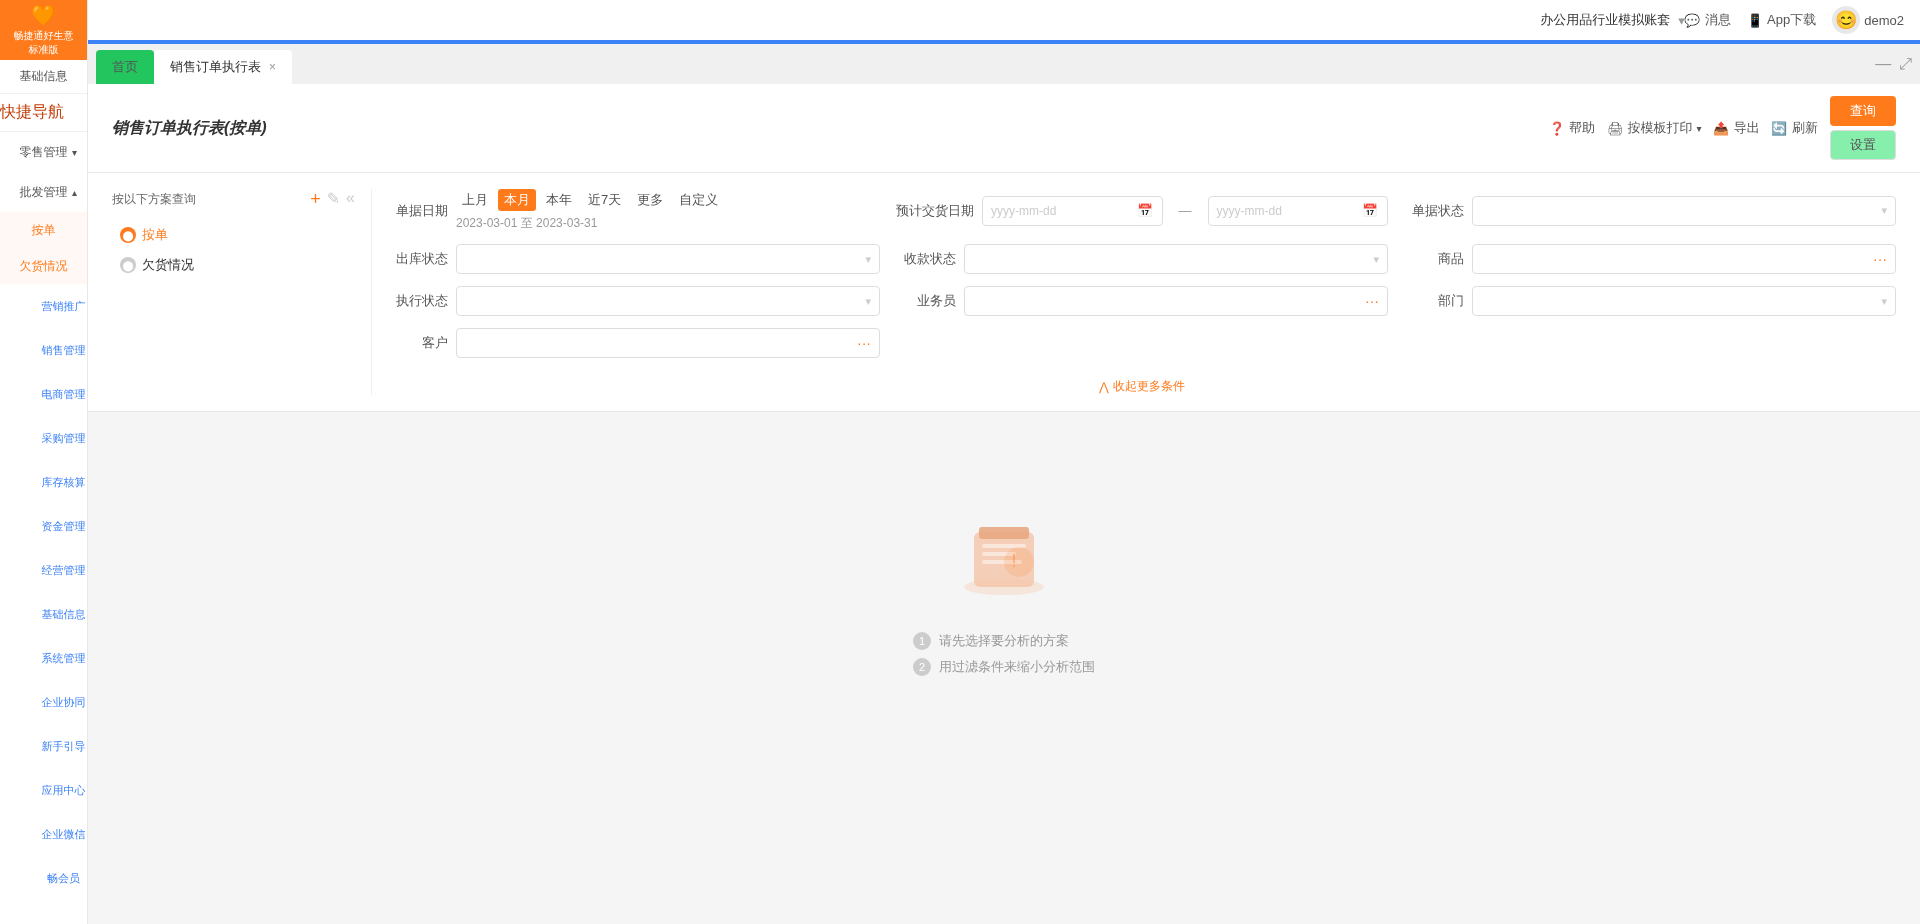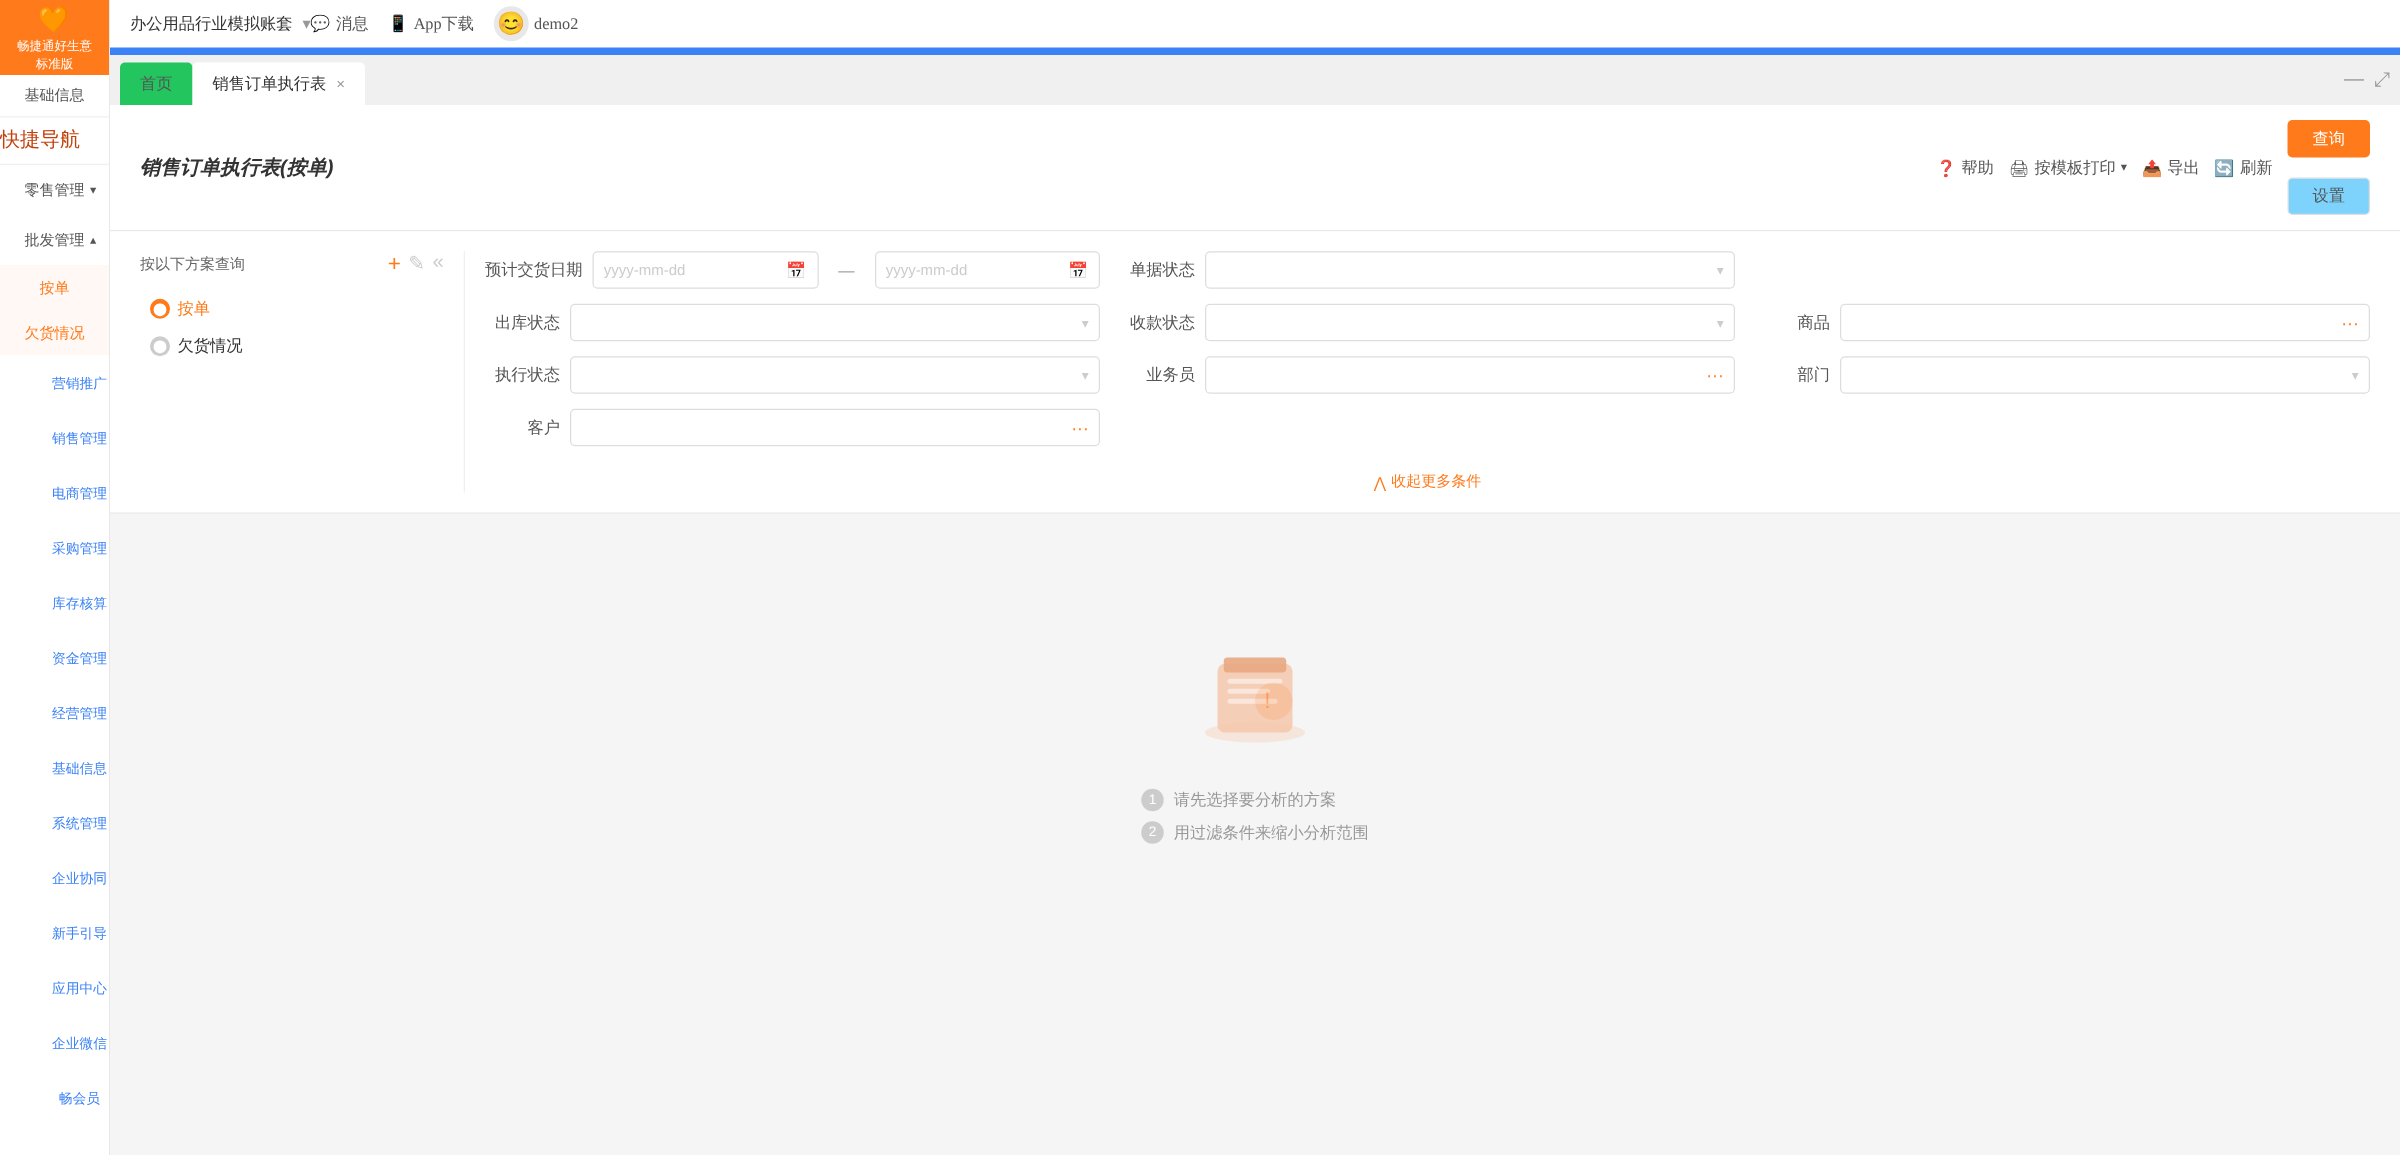--- a/index.html
+++ b/index.html
@@ -15,21 +15,21 @@
     .sidebar-section-item { width: 100%; height: 44px; display: flex; align-items: center; justify-content: center; cursor: pointer; color: #3b82f6; font-size: 11px; margin-left: 40px; }
     .sidebar-section-header { width: 100%; height: 40px; display: flex; align-items: center; justify-content: center; color: #555; font-size: 12px; cursor: pointer; position: relative; }
     .sidebar-section-header .arrow { position: absolute; right: 10px; font-size: 10px; }
     .sidebar-sub { width: 100%; background: #fff8f5; }
     .sidebar-sub-item { width: 100%; height: 36px; display: flex; align-items: center; justify-content: center; color: #ff7a1a; font-size: 12px; cursor: pointer; }
 
     
     .main { flex: 1; display: flex; flex-direction: column; height: 924px; overflow: hidden; }
 
     
-    .topbar { height: 44px; background: #fff; border-bottom: 6px solid #3b82f6; display: flex; align-items: center; padding: 0 16px; justify-content: flex-start; flex-shrink: 0; font-family: Liberation Serif, serif; }
+    .topbar { height: 44px; background: #fff; border-bottom: 4px solid #3b82f6; display: flex; align-items: center; padding: 0 16px; justify-content: flex-end; flex-shrink: 0; }
     .topbar-left { display: flex; align-items: center; gap: 8px; color: #666; font-size: 13px; }
     .topbar-title { color: #333; }
     .topbar-arrow { color: #999; }
     .topbar-right { display: flex; align-items: center; gap: 16px; color: #555; font-size: 13px; }
     .topbar-right-item { display: flex; align-items: center; gap: 4px; cursor: pointer; }
     .avatar { width: 28px; height: 28px; border-radius: 50%; background: #e8e8e8; display: flex; align-items: center; justify-content: center; overflow: hidden; }
 
     
     .tabbar { height: 40px; background: #f0f0f0; display: flex; align-items: flex-end; padding-left: 8px; flex-shrink: 0; }
     .tab { height: 34px; padding: 0 16px; display: flex; align-items: center; gap: 8px; cursor: pointer; font-size: 13px; border-radius: 4px 4px 0 0; }
@@ -38,21 +38,21 @@
     .tab-close { color: #999; font-size: 12px; cursor: pointer; }
     .tab-expand { margin-left: auto; margin-right: 8px; display: flex; align-items: center; gap: 8px; color: #999; cursor: pointer; font-size: 16px; align-self: center; }
 
     
     .content { flex: 1; background: #f5f5f5; overflow-y: auto; }
     .page-header { background: #fff; padding: 12px 24px; display: flex; align-items: center; justify-content: space-between; border-bottom: 1px solid #e8e8e8; }
     .page-title { font-size: 16px; font-weight: bold; color: #333; font-style: italic; }
     .page-actions { display: flex; align-items: center; gap: 12px; color: #555; font-size: 13px; }
     .page-action-btn { display: flex; align-items: center; gap: 4px; cursor: pointer; color: #555; }
     .btn-primary { background: #ff7a1a; color: #fff; border: none; padding: 6px 20px; border-radius: 4px; cursor: pointer; font-size: 13px; }
-    .btn-settings { background: #7dd3fc; color: #555; border: 1px solid #ddd; padding: 5px 16px; border-radius: 4px; cursor: pointer; font-size: 13px; margin-top: 12px; }
+    .btn-settings { background: #86efac; color: #555; border: 1px solid #ddd; padding: 5px 16px; border-radius: 4px; cursor: pointer; font-size: 13px; margin-top: 0; }
 
     
     .filter-panel { background: #fff; margin: 0; padding: 16px 24px; border-bottom: 1px solid #e8e8e8; display: flex; gap: 16px; }
     .filter-left { width: 260px; flex-shrink: 0; border-right: 1px solid #f0f0f0; padding-right: 16px; }
     .filter-left-header { display: flex; align-items: center; justify-content: space-between; margin-bottom: 12px; }
     .filter-left-title { font-size: 12px; color: #666; }
     .filter-left-icons { display: flex; gap: 6px; color: #ff7a1a; font-size: 16px; cursor: pointer; }
     .filter-left-items { display: flex; flex-direction: column; gap: 4px; }
     .filter-scheme-item { display: flex; align-items: center; gap: 6px; padding: 4px 8px; border-radius: 4px; cursor: pointer; font-size: 13px; color: #333; }
     .filter-scheme-item.active { color: #ff7a1a; }
@@ -217,20 +217,34 @@
             <div class="filter-scheme-icon gray">⬤</div>
             <span>欠货情况</span>
           </div>
         </div>
       </div>
 
       <div class="filter-right">
 
         <div style="display:grid;grid-template-columns:1fr 1fr 1fr;gap:12px 16px;margin-bottom:12px;">
 
+          <div class="filter-row">
+            <span class="filter-label">单据日期</span>
+            <div class="filter-date-wrapper">
+              <div style="display:flex;gap:4px;margin-bottom:4px;">
+                <span class="date-tab">上月</span>
+                <span class="date-tab active">本月</span>
+                <span class="date-tab">本年</span>
+                <span class="date-tab">近7天</span>
+                <span class="date-tab">更多</span>
+                <span class="date-tab">自定义</span>
+              </div>
+              <div class="date-range-text">2023-03-01 至 2023-03-31</div>
+            </div>
+          </div>
 
           <div class="filter-row">
             <span class="filter-label">预计交货日期</span>
             <div class="date-range">
               <div class="date-input">
                 <span style="color:#ccc;font-size:12px;">yyyy-mm-dd</span>
                 <span style="color:#ff7a1a;font-size:13px;">📅</span>
               </div>
               <span class="date-dash">—</span>
               <div class="date-input">

